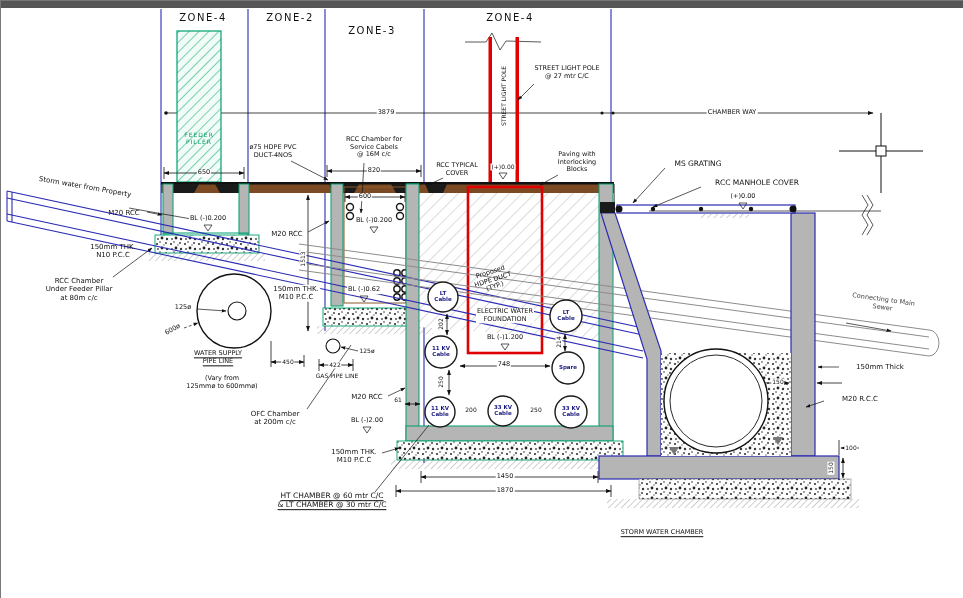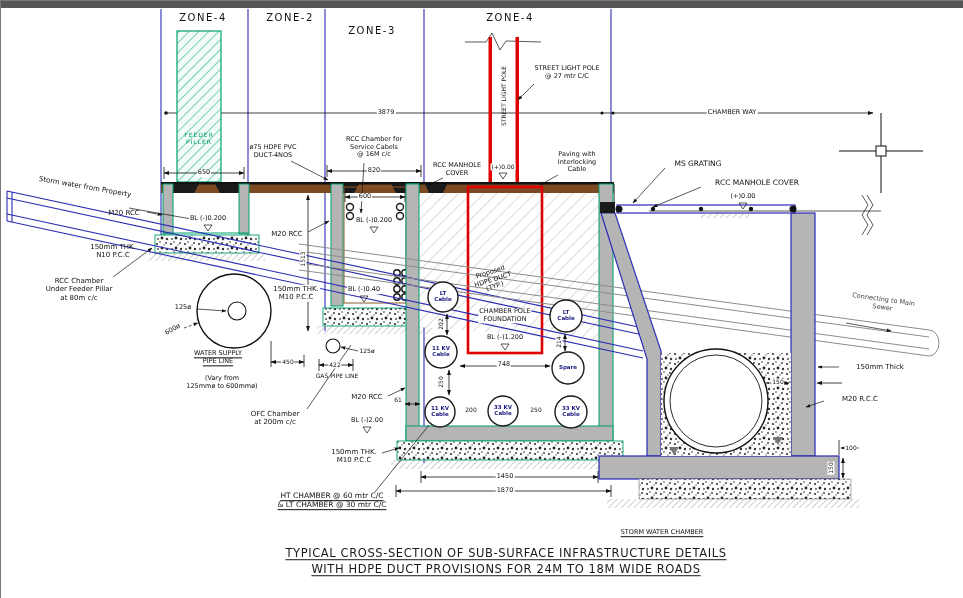--- a/index.html
+++ b/index.html
@@ -318,36 +318,36 @@
 <div class="lbl s65" style="left:373px;top:146px">RCC Chamber for
 Service Cabels
 @ 16M c/c</div>
 <div class="lbl bg s65" style="left:373px;top:170px">820</div>
 <div class="lbl bg s65" style="left:364px;top:196px">600</div>
 <div class="lbl bg s65" style="left:373px;top:220px">BL (-)0.200</div>
 <div class="lbl" style="left:286px;top:233px">M20 RCC</div>
 <div class="lbl bg r90 s6" style="left:302px;top:258px">1513</div>
 <div class="lbl bg" style="left:295px;top:292px">150mm THK.
 M10 P.C.C</div>
-<div class="lbl bg s65" style="left:363px;top:289px">BL (-)0.40</div>
-
-<div class="lbl s65" style="left:456px;top:169px">RCC MANHOLE
+<div class="lbl bg s65" style="left:363px;top:289px">BL (-)0.62</div>
+
+<div class="lbl s65" style="left:456px;top:169px">RCC TYPICAL
 COVER</div>
 <div class="lbl bg s6" style="left:502px;top:166px">(+)0.00</div>
 <div class="lbl s65" style="left:576px;top:161px">Paving with
 Interlocking
-Cable</div>
+Blocks</div>
 <div class="lbl s75" style="left:697px;top:163px">MS GRATING</div>
 <div class="lbl s75" style="left:756px;top:182px">RCC MANHOLE COVER</div>
 <div class="lbl s65" style="left:742px;top:196px">(+)0.00</div>
 
 <div class="lbl rm18 s65" style="left:492px;top:279px">Proposed
 HDPE DUCT
 (TYP.)</div>
-<div class="lbl bg s65" style="left:504px;top:315px">CHAMBER POLE
+<div class="lbl bg s65" style="left:504px;top:315px">ELECTRIC WATER
 FOUNDATION</div>
 <div class="lbl bg s65" style="left:504px;top:337px">BL (-)1.200</div>
 
 <div class="lbl bg r90 s6" style="left:440px;top:323px">202</div>
 <div class="lbl bg r90 s6" style="left:558px;top:341px">214</div>
 <div class="lbl bg s65" style="left:503px;top:364px">748</div>
 <div class="lbl bg r90 s6" style="left:440px;top:381px">250</div>
 <div class="lbl bg s6" style="left:470px;top:409px">200</div>
 <div class="lbl bg s6" style="left:535px;top:409px">250</div>
 
@@ -389,16 +389,14 @@
 <div class="lbl cab" style="left:565px;top:315px">LT
 Cable</div>
 <div class="lbl cab" style="left:567px;top:367px">Spare</div>
 <div class="lbl cab" style="left:439px;top:411px">11 KV
 Cable</div>
 <div class="lbl cab" style="left:502px;top:410px">33 KV
 Cable</div>
 <div class="lbl cab" style="left:570px;top:411px">33 KV
 Cable</div>
 
-<div class="lbl title u" style="left:505px;top:553px">TYPICAL CROSS-SECTION OF SUB-SURFACE INFRASTRUCTURE DETAILS</div>
-<div class="lbl title u" style="left:505px;top:569px">WITH HDPE DUCT PROVISIONS FOR 24M TO 18M WIDE ROADS</div>
 
 </div>
 
 </body></html>

